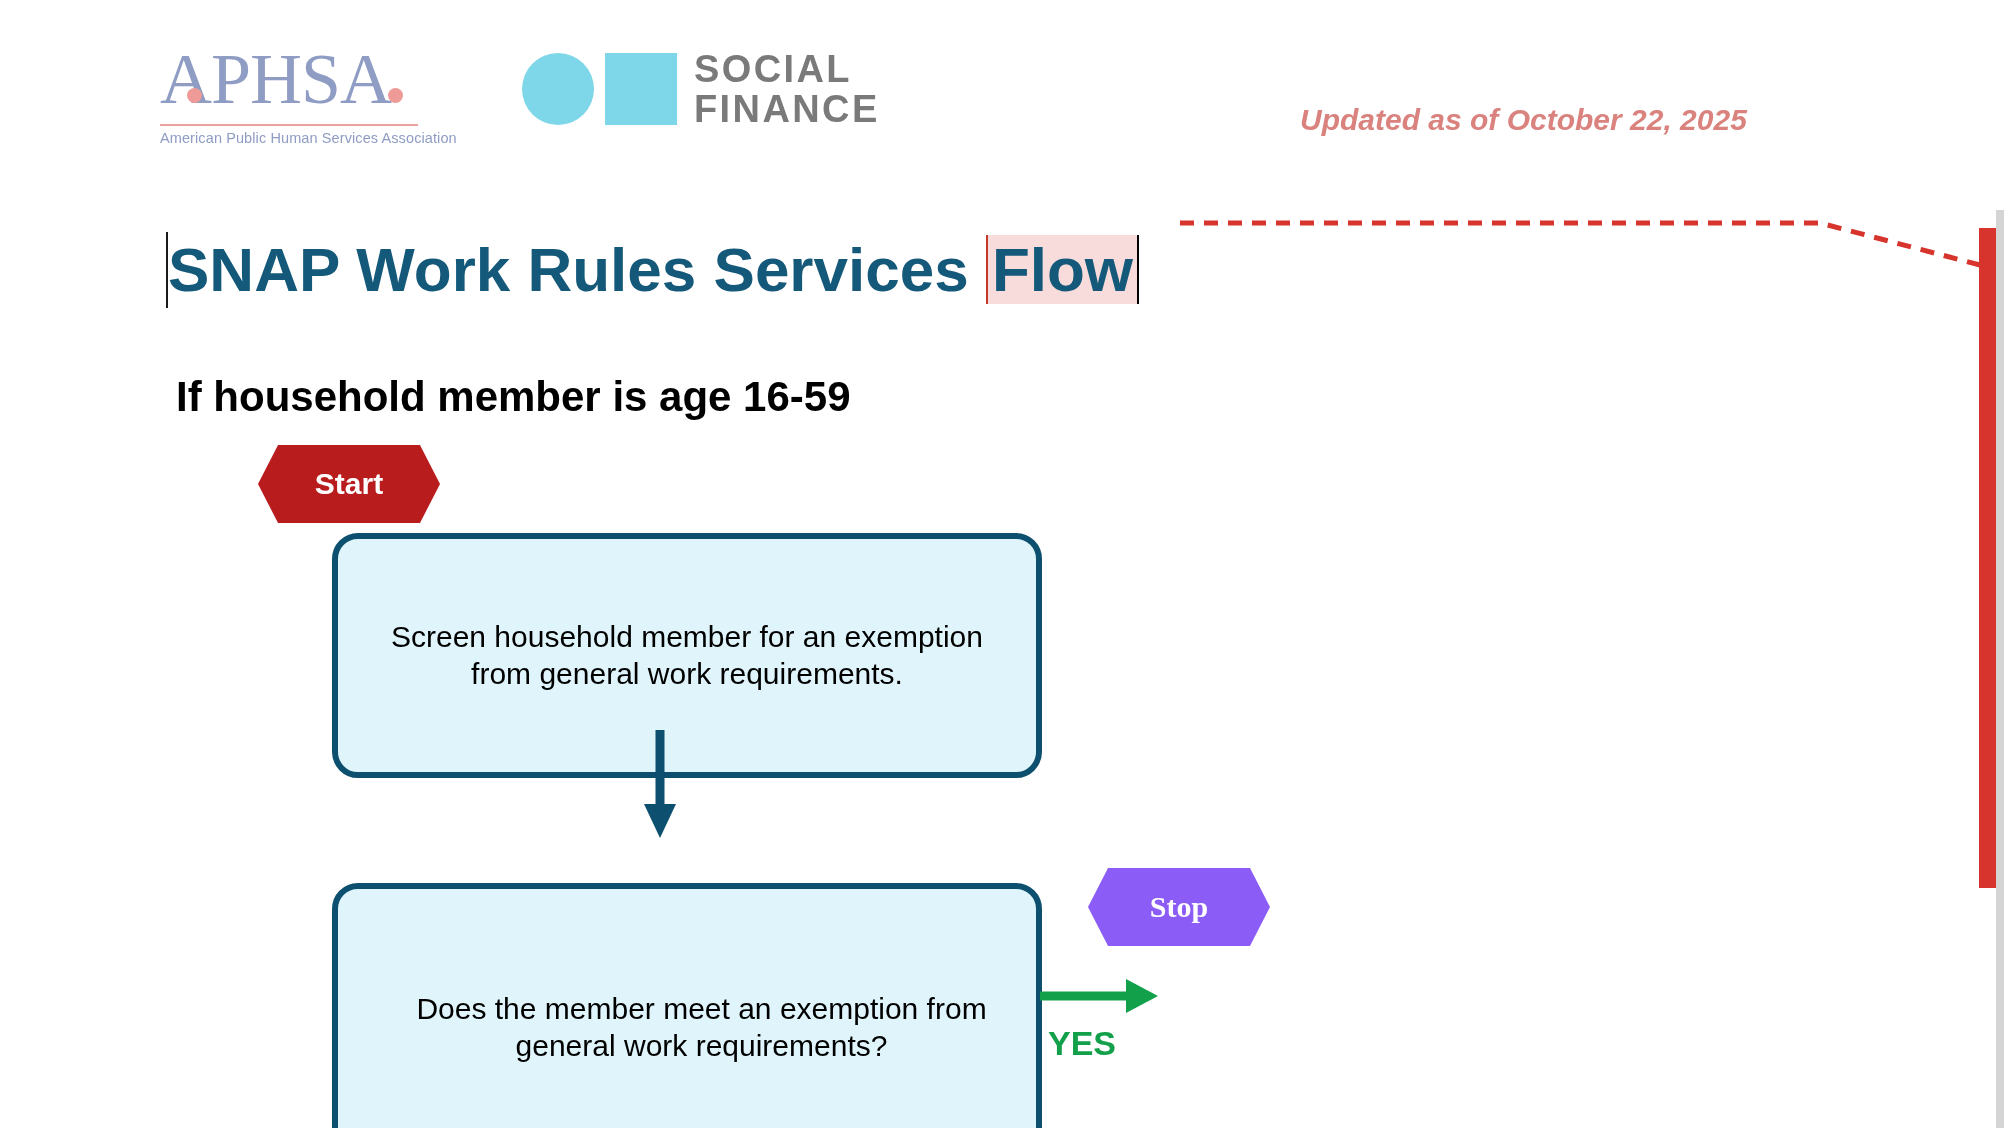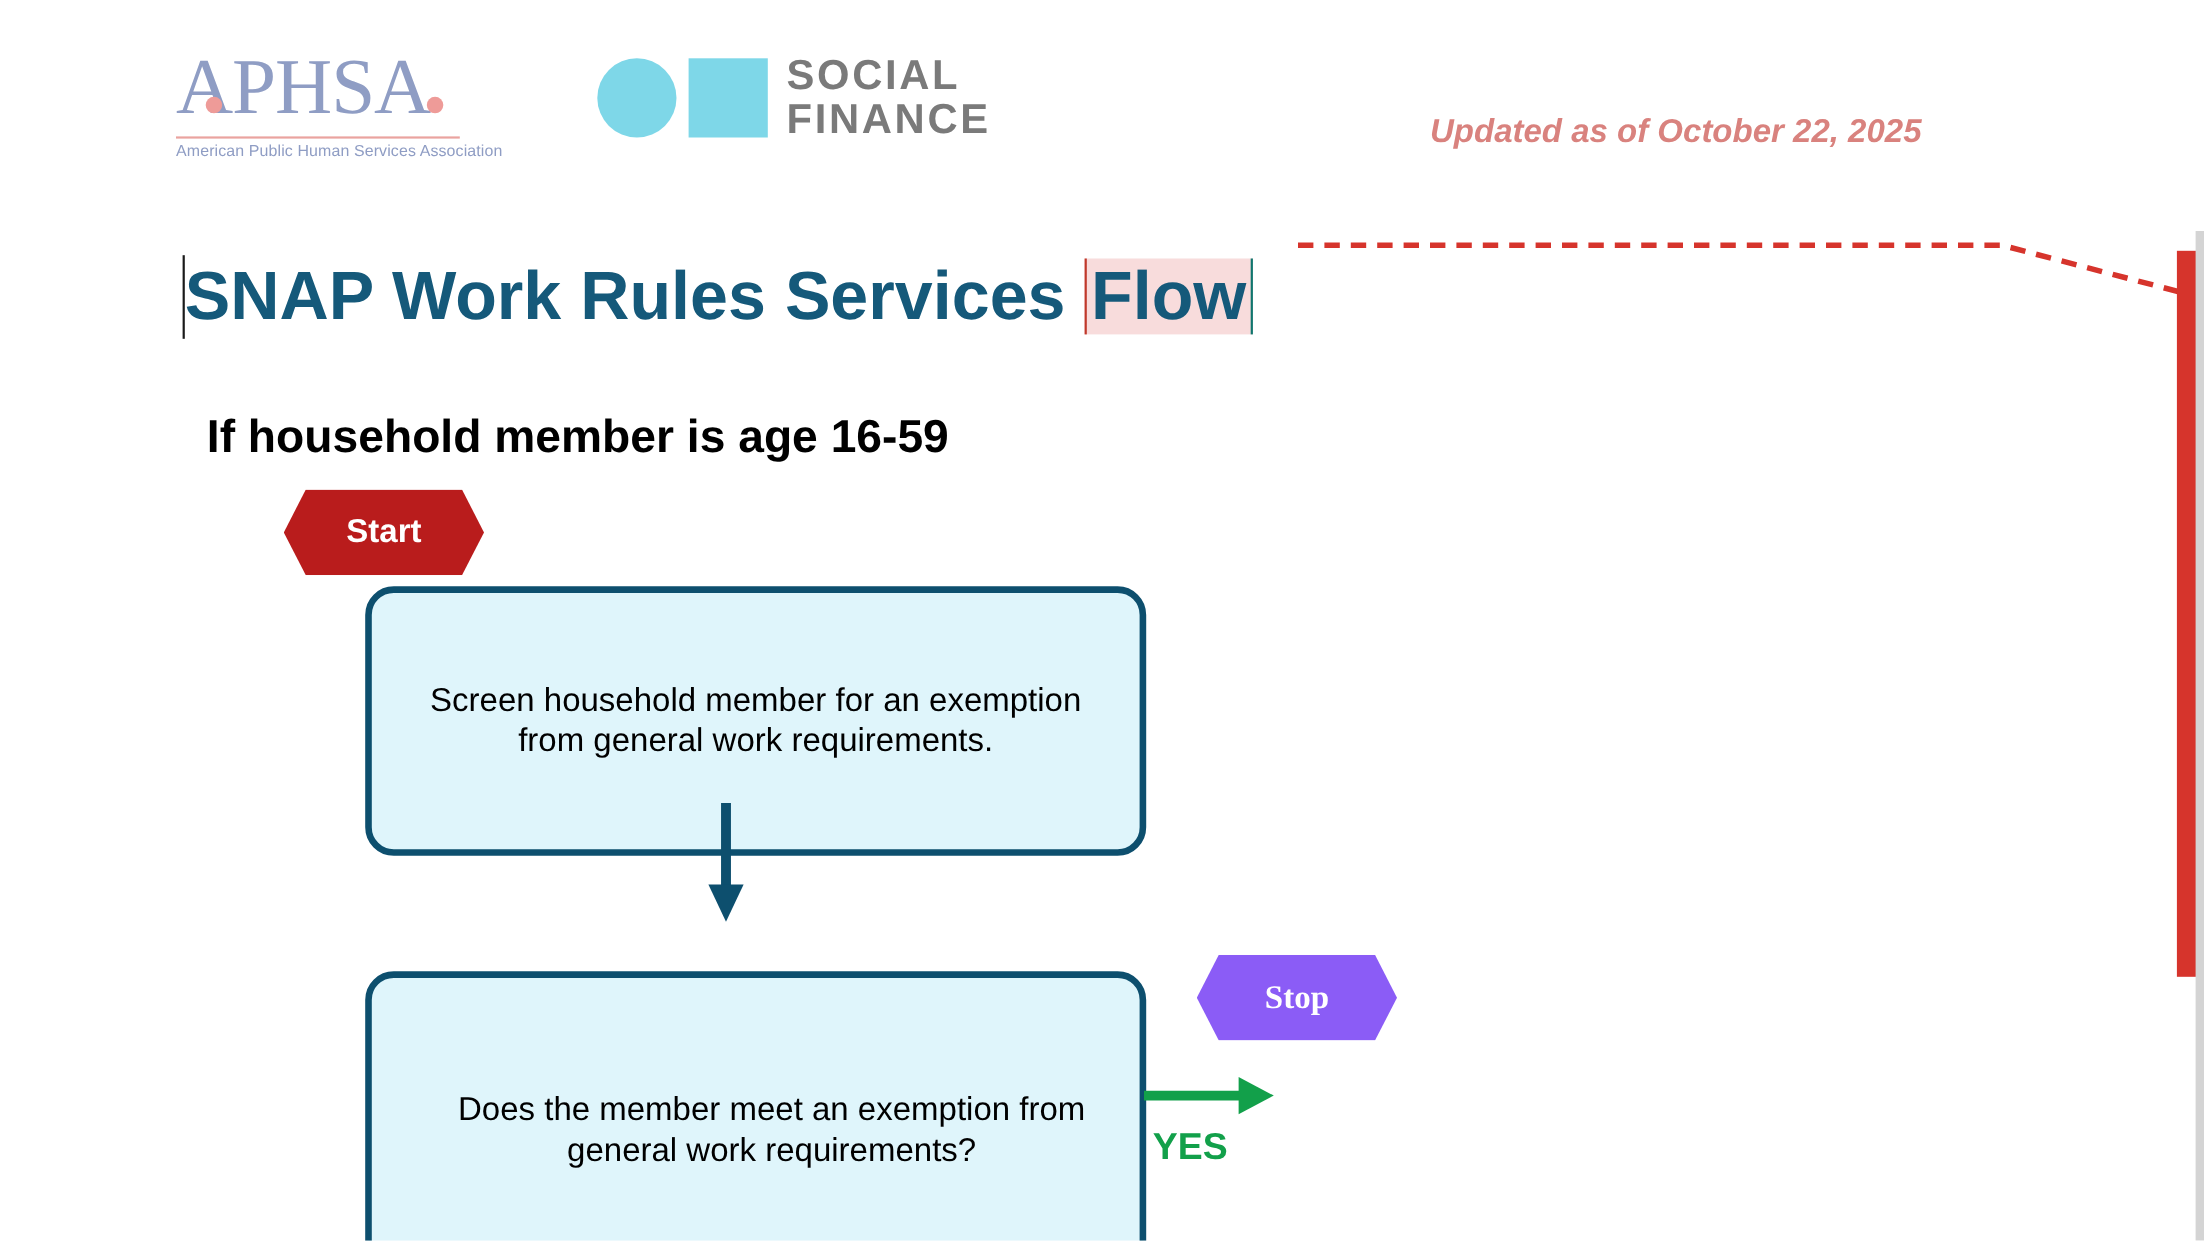--- a/index.html
+++ b/index.html
@@ -38,21 +38,21 @@
     position: absolute; left: 0px; top: 84px; width: 258px; height: 2px;
     background: #eaa39f;
   }
   #aphsa-tagline {
     position: absolute; left: 0px; top: 90px; width: 290px;
     font-size: 14.5px; font-weight: 400; color: #8f9dc4;
     letter-spacing: 0.1px; white-space: nowrap;
   }
 
   
-  #sf-logo { position: absolute; left: 543px; top: 48px; width: 400px; height: 78px; }
+  #sf-logo { position: absolute; left: 522px; top: 48px; width: 400px; height: 78px; }
   #sf-circle {
     position: absolute; left: 0; top: 5px; width: 72px; height: 72px;
     border-radius: 50%; background: #7ed7e8;
   }
   #sf-square {
     position: absolute; left: 83px; top: 5px; width: 72px; height: 72px;
     background: #7ed7e8;
   }
   #sf-words {
     position: absolute; left: 172px; top: 1px; width: 230px;
@@ -75,27 +75,27 @@
   }
   #page-title {
     position: absolute; left: 168px; top: 230px; height: 80px;
     font-size: 62px; font-weight: 700; color: #15597a;
     white-space: nowrap; line-height: 80px;
   }
   #title-text { color: #15597a; }
   #title-highlight {
     background: #f8dcdc;
     border-left: 2px solid #c0392b;
-    border-right: 2px solid #0f766e;
+    border-right: 2px solid #000000;
     padding: 0 4px;
     color: #15597a;
   }
 
   #subtitle {
-    position: absolute; left: 188px; top: 372px; height: 50px;
+    position: absolute; left: 176px; top: 372px; height: 50px;
     font-size: 42px; font-weight: 700; color: #000000;
     white-space: nowrap; line-height: 50px;
   }
 
   
   #comment-connector { position: absolute; left: 1180px; top: 210px; width: 824px; height: 60px; }
   #comment-bar {
     position: absolute; left: 1979px; top: 228px; width: 18px; height: 660px;
     background: #d6342c;
   }

